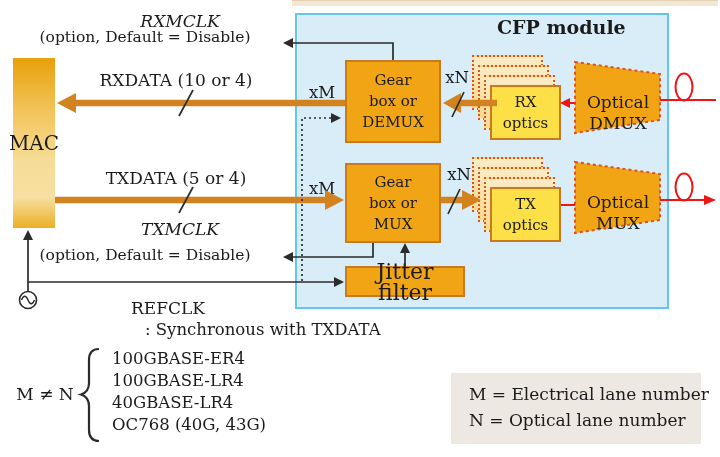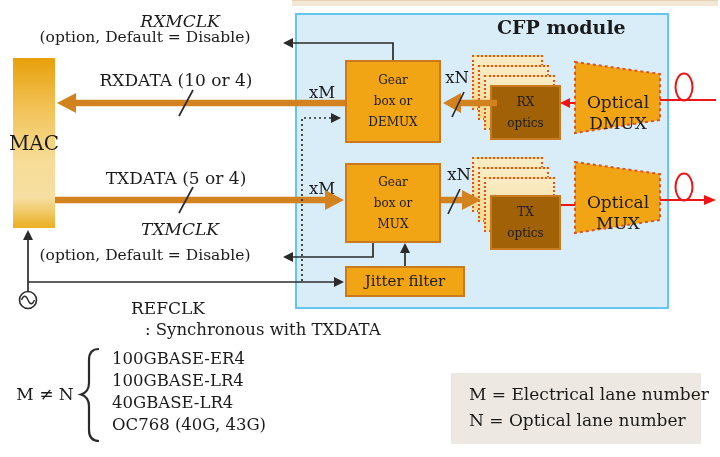--- a/index.html
+++ b/index.html
@@ -16,29 +16,29 @@
   }
   .top-strip {
     position:absolute; left:292px; top:0; width:426px; height:5px;
     background:#F3E8D6; border-top:1px solid #E3D2B4; z-index:1;
   }
   .obox {
     position:absolute; background:#F2A514; border:2.5px solid #C9791F;
     box-sizing:border-box; z-index:3;
     display:flex; flex-direction:column; justify-content:center;
   }
-  .boxline { text-align:center; font-size:12px; line-height:21px; }
+  .boxline { text-align:center; font-size:15px; line-height:21px; }
   .stackbox {
     position:absolute; width:71px; height:55px;
     background:linear-gradient(#FAECC6,#F5D98C);
     border:2px dotted #E0521B; box-sizing:border-box; z-index:2;
   }
   .frontbox {
     position:absolute; width:71px; height:55px;
-    background:#a16207; border:2.5px solid #C9791F; box-sizing:border-box; z-index:3;
+    background:#fde047; border:2.5px solid #C9791F; box-sizing:border-box; z-index:3;
     display:flex; flex-direction:column; justify-content:center;
   }
   .mac-box {
     position:absolute; left:13px; top:58px; width:42px; height:170px;
     background:linear-gradient(180deg,#E8A00A 0%,#F2C358 30%,#F6DC96 60%,#F6DFA2 82%,#EBAF22 100%);
     z-index:2;
   }
   .trap-text { position:absolute; z-index:4; width:84px; text-align:center; font-size:17px; line-height:21px;margin-top:16px; }
   .legend-box {
     position:absolute; left:451px; top:373px; width:250px; height:71px;
@@ -97,35 +97,35 @@
 
   <div class="obox" style="left:345px; top:163px; width:96px; height:80px;">
     <div class="boxline">Gear</div>
     <div class="boxline">box or</div>
     <div class="boxline">MUX</div>
   </div>
 
   <div class="stackbox" style="left:472px; top:157px;"></div>
   <div class="stackbox" style="left:478px; top:167px;"></div>
   <div class="stackbox" style="left:484px; top:177px;"></div>
-  <div class="frontbox" style="left:490px; top:187px;margin-top:8px;">
+  <div class="frontbox" style="left:490px; top:187px;">
     <div class="boxline">TX</div>
     <div class="boxline">optics</div>
   </div>
 
   <div class="trap-text" style="left:576px; top:176px;">
     <div>Optical</div>
     <div>MUX</div>
   </div>
 
   <div class="lbl t17 ital ctr" style="left:95px; top:219px; width:170px;">TXMCLK</div>
   <div class="lbl t155 ctr" style="left:6px; top:246px; width:278px;">(option, Default = Disable)</div>
 
   <div class="obox" style="left:345px; top:266px; width:120px; height:31px;">
-    <div class="boxline" style="font-size:15px;">Jitter filter</div>
+    <div class="boxline" style="font-size:22px;">Jitter filter</div>
   </div>
 
   <div class="lbl t17" style="left:131px; top:298px;">REFCLK</div>
   <div class="lbl t165" style="left:145px; top:320px;">: Synchronous with TXDATA</div>
 
   <div class="lbl t17 ctr" style="left:8px; top:384px; width:74px;">M ≠ N</div>
   <div class="lbl t165" style="left:112px; top:349px;">100GBASE-ER4</div>
   <div class="lbl t165" style="left:112px; top:371px;">100GBASE-LR4</div>
   <div class="lbl t165" style="left:112px; top:393px;">40GBASE-LR4</div>
   <div class="lbl t165" style="left:112px; top:415px;">OC768 (40G, 43G)</div>

